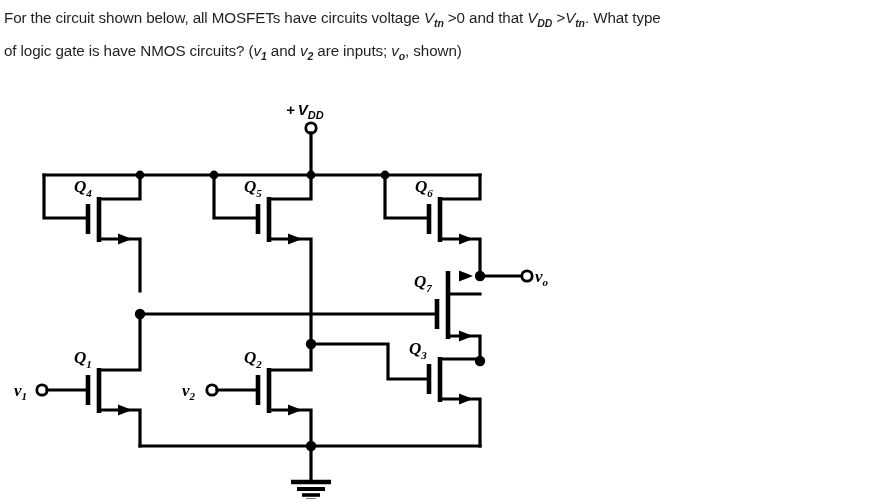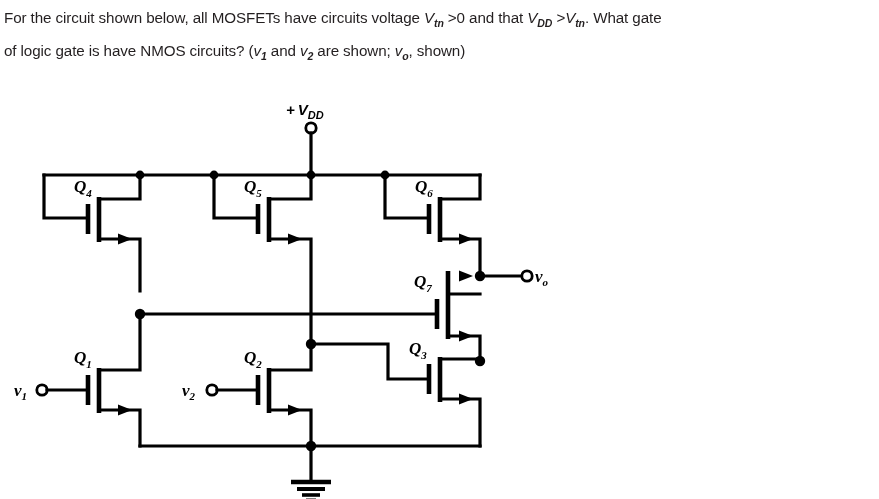--- a/index.html
+++ b/index.html
@@ -63,23 +63,23 @@
     font-style: italic;
     font-weight: bold;
     font-size: 15px;
     fill: #000000;
   }
 </style>
 </head>
 <body>
 
 <div id="question">
-  <span><span>For the circuit shown below, all MOSFETs have circuits voltage </span><span class="ital">V</span><span class="sub">tn</span><span> &gt;0 and that </span><span class="ital">V</span><span class="sub">DD</span><span> &gt;</span><span class="ital">V</span><span class="sub">tn</span><span>. What gate</span></span>
+  <span><span>For the circuit shown below, all MOSFETs have circuits voltage </span><span class="ital">V</span><span class="sub">tn</span><span> &gt;0 and that </span><span class="ital">V</span><span class="sub">DD</span><span> &gt;</span><span class="ital">V</span><span class="sub">tn</span><span>. What type</span></span>
   <br>
-  <span><span>of logic gate is have NMOS circuits? (</span><span class="ital">v</span><span class="sub">1</span><span> and </span><span class="ital">v</span><span class="sub">2</span><span> are shown; </span><span class="ital">v</span><span class="sub">o</span><span>, shown)</span></span>
+  <span><span>of logic gate is have NMOS circuits? (</span><span class="ital">v</span><span class="sub">1</span><span> and </span><span class="ital">v</span><span class="sub">2</span><span> are inputs; </span><span class="ital">v</span><span class="sub">o</span><span>, shown)</span></span>
 </div>
 
 <div id="circuit-wrap">
 <svg width="879" height="429" viewBox="0 0 879 429" xmlns="http://www.w3.org/2000/svg">
 
   <g>
     <text class="vdd" x="286" y="33">
       <tspan>+</tspan><tspan dx="3">V</tspan><tspan font-size="11" dy="4">DD</tspan>
     </text>
     <circle class="term" cx="311" cy="46" r="5.2"></circle>

